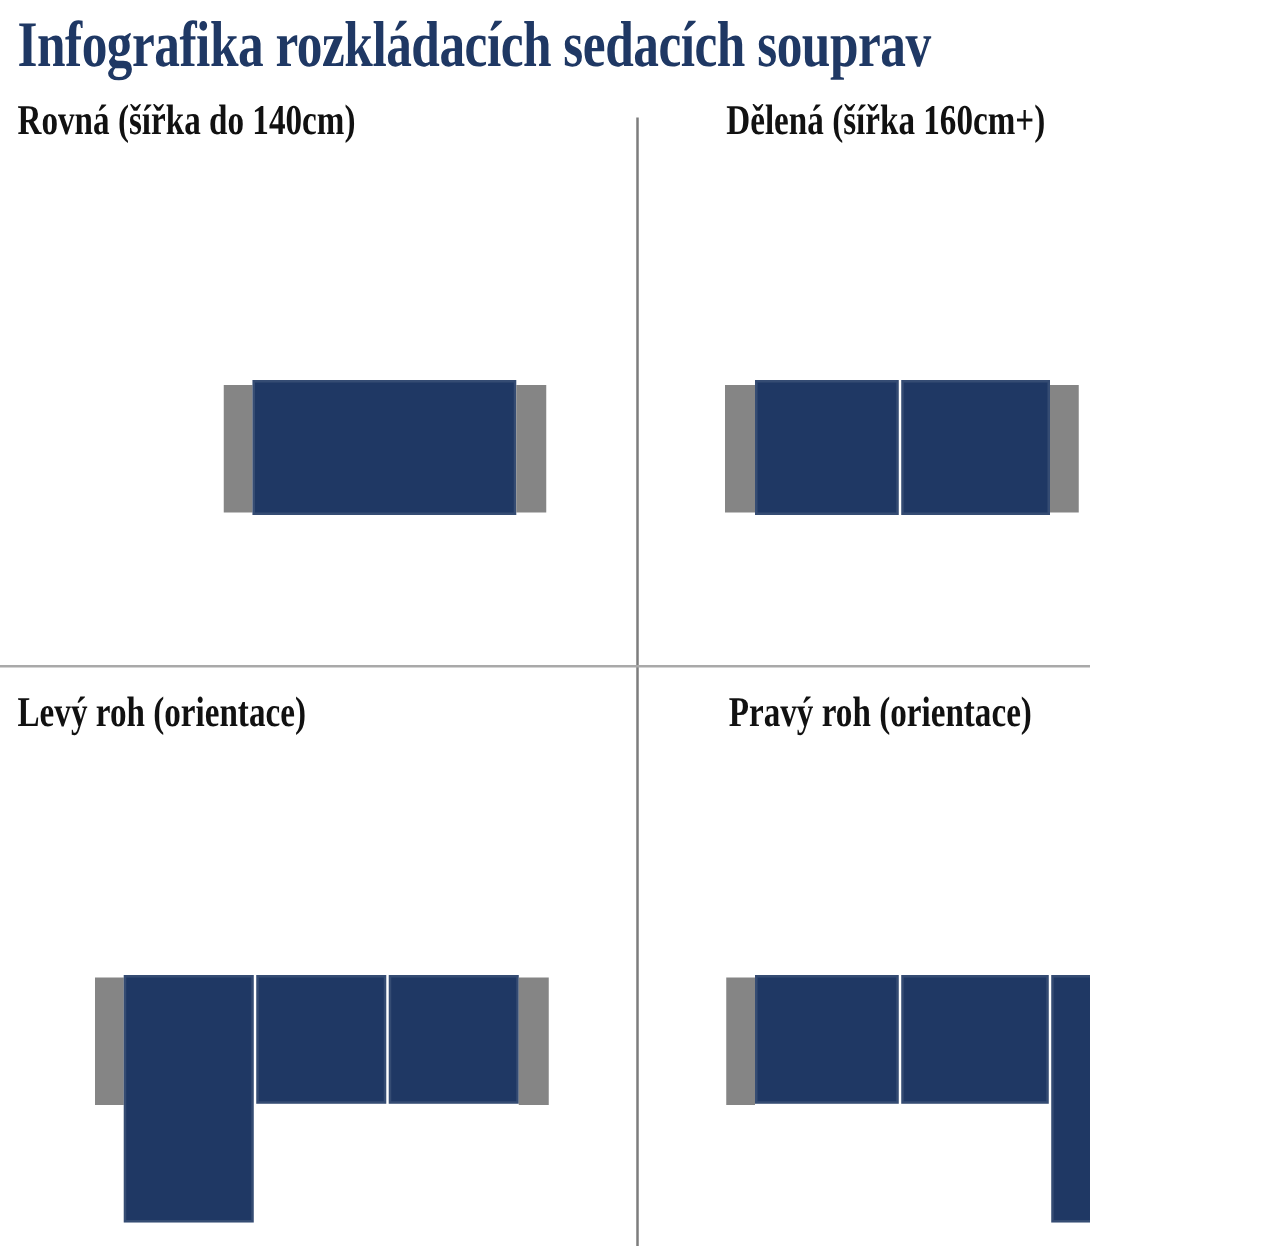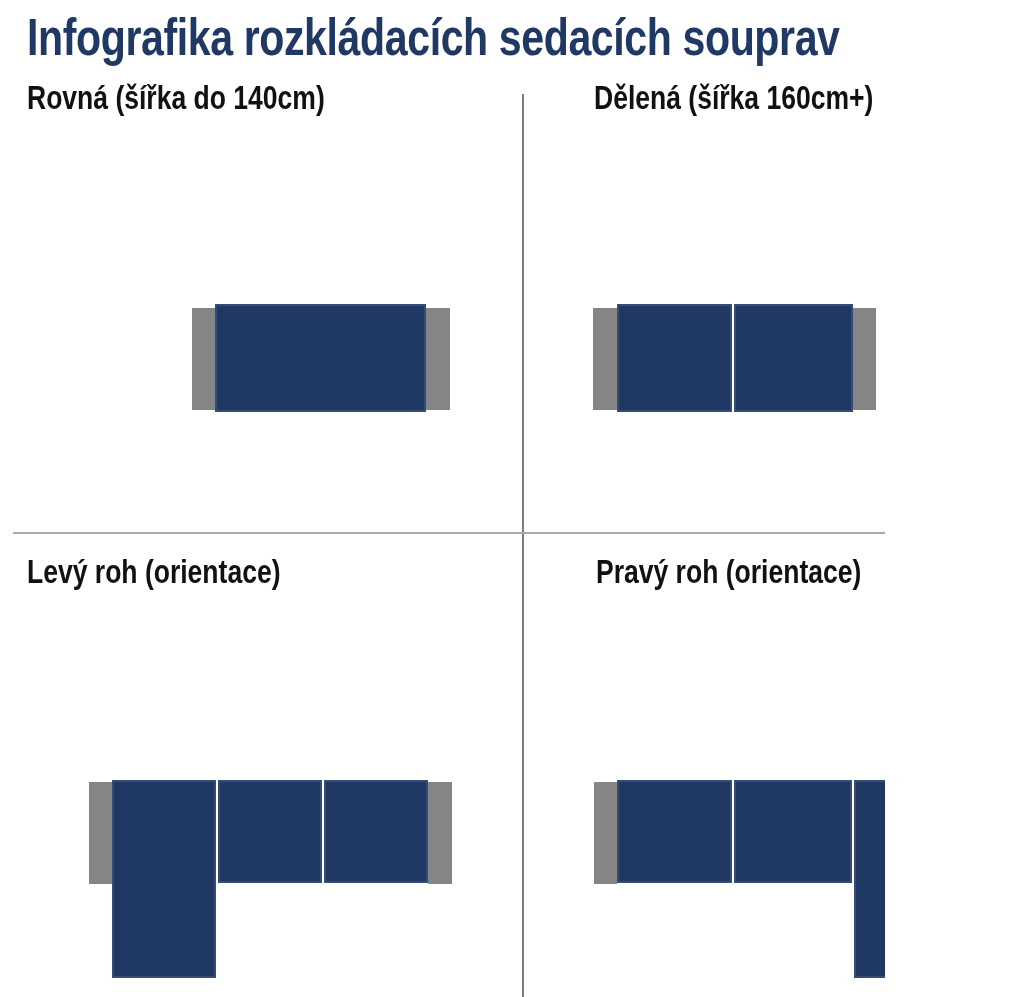--- a/index.html
+++ b/index.html
@@ -10,22 +10,21 @@
     --line-v:#7d7d7d;
     --bg:#ffffff;
   }
   html,body{margin:0;padding:0;background:#fff;}
   .canvas{
     position:relative;
     width:872px;
     height:997px;
     background:var(--bg);
     overflow:hidden;
-    font-family:Liberation Sans, sans-serif;
-    margin-left:13px;
+    font-family:Liberation Serif, serif;
   }
   .title{
     position:absolute;
     left:14px;
     top:11px;
     font-size:52px;
     font-weight:700;
     line-height:1;
     letter-spacing:-0.5px;
     color:var(--navy);

